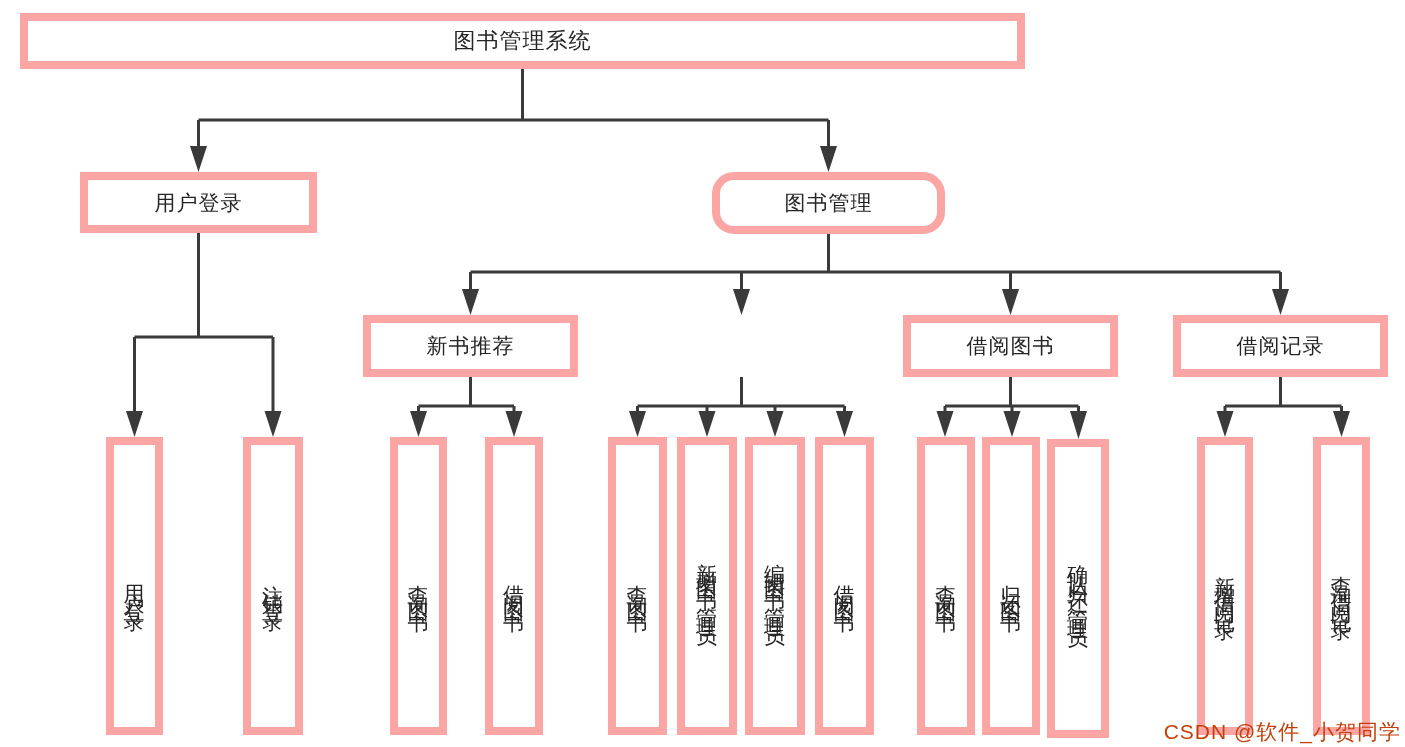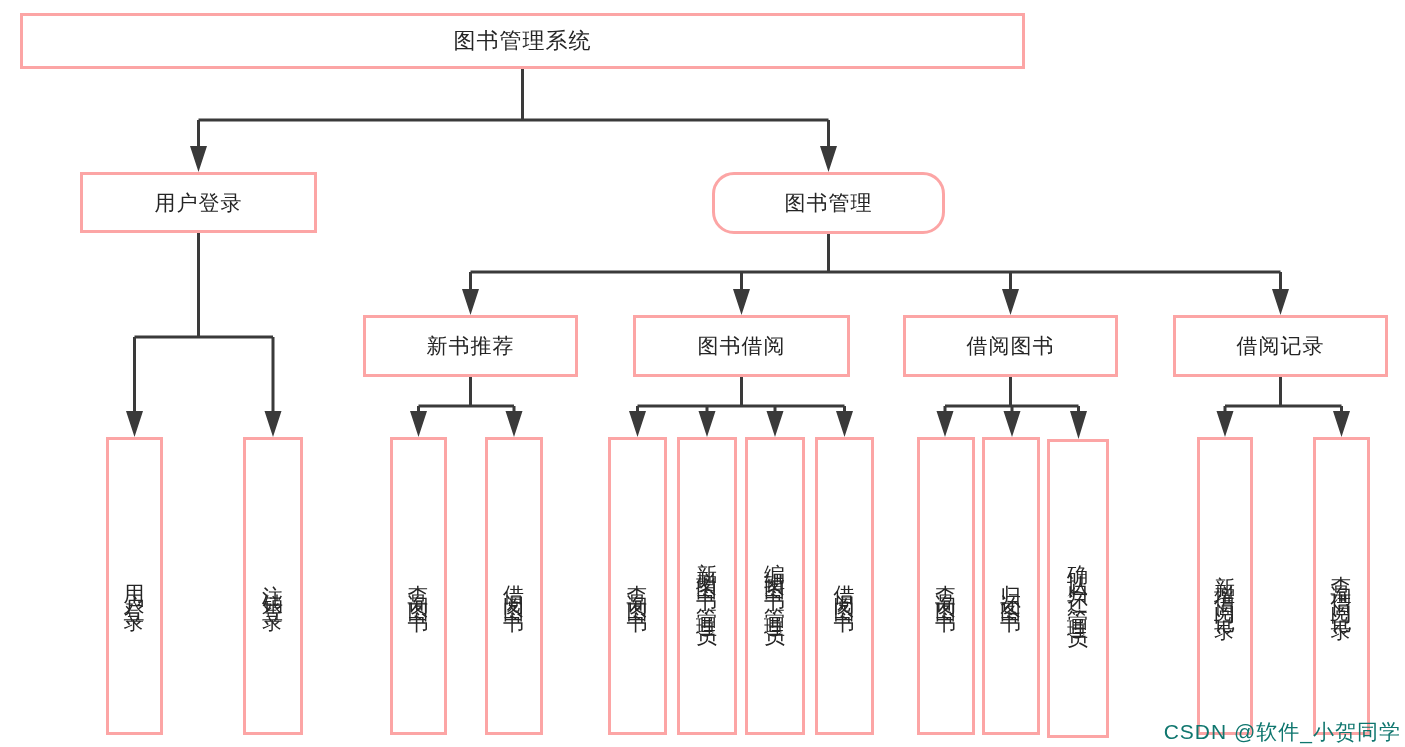--- a/index.html
+++ b/index.html
@@ -7,21 +7,21 @@
     position:relative;
     width:1405px; height:747px;
     background:#ffffff;
     overflow:hidden;
     font-family:"Liberation Sans", sans-serif;
   }
   .connectors { position:absolute; left:0; top:0; width:1405px; height:747px; }
   .box {
     position:absolute;
     background:#ffffff;
-    border:3px solid #fca5a5;
+    border:8px solid #fca5a5;
     box-sizing:border-box;
     display:flex; align-items:center; justify-content:center;
     color:#252525;
   }
   .hlabel { font-size:21px; letter-spacing:1px; white-space:nowrap; }
   .root-label { font-size:22px; letter-spacing:1px; }
   .vtext {
     writing-mode:vertical-rl;
     text-orientation:mixed;
     font-size:21px;
@@ -48,21 +48,21 @@
   #l-2d { left:815px;  width:59px; }
   #l-3a { left:917px;  width:58px; }
   #l-3b { left:982px;  width:58px; }
   #l-3c { left:1047px; top:439px; width:62px; height:299px; }
   #l-4a { left:1197px; width:56px; }
   #l-4b { left:1313px; width:57px; }
   .watermark {
     position:absolute;
     right:4px; bottom:1px;
     font-size:21px;
-    color:#0f766e;
+    color:#c2410c;
     letter-spacing:1px;
     z-index:5;
     white-space:nowrap;
   }
 </style>
 </head>
 <body>
 
 <div class="canvas">
 
@@ -92,23 +92,20 @@
 
   <div class="box" id="n-b0">
     <span class="hlabel">用户登录</span>
   </div>
   <div class="box" id="n-b1">
     <span class="hlabel">图书管理</span>
   </div>
 
   <div class="box" id="n-c0">
     <span class="hlabel">新书推荐</span>
-  </div>
-  <div class="box" id="n-c1">
-    <span class="hlabel">图书借阅</span>
   </div>
   <div class="box" id="n-c2">
     <span class="hlabel">借阅图书</span>
   </div>
   <div class="box" id="n-c3">
     <span class="hlabel">借阅记录</span>
   </div>
 
   <div class="box leaf" id="l-0a">
     <span class="vtext">用户登录</span>

